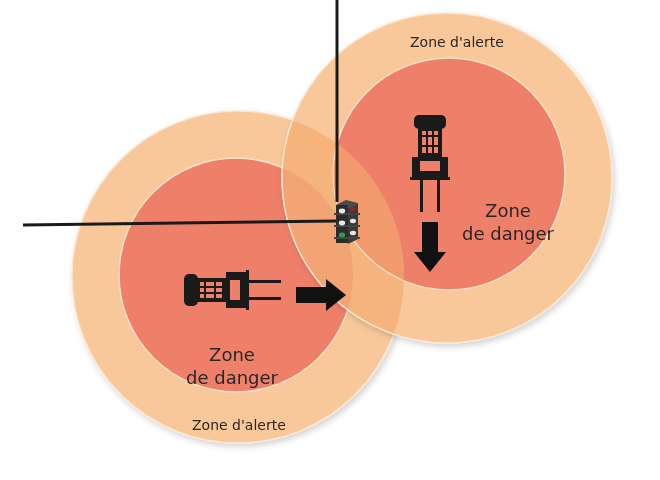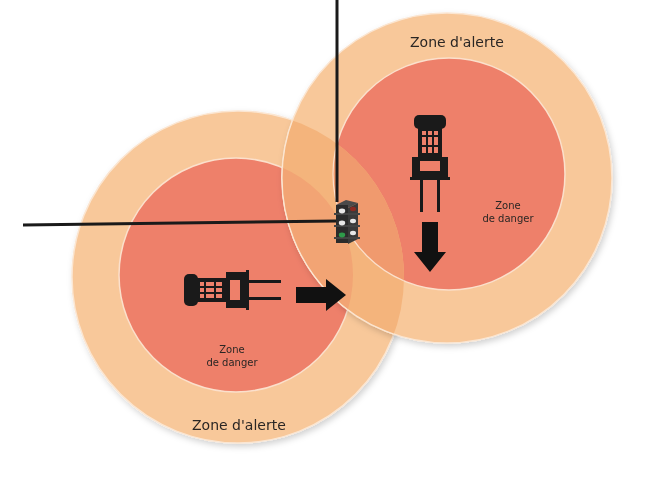--- a/index.html
+++ b/index.html
@@ -7,21 +7,21 @@
     #stage { position: absolute; left: 0; top: 0; width: 660px; height: 480px; }
     .zone-label {
       position: absolute;
       font-family: "DejaVu Sans", sans-serif;
       color: #2a2624;
       text-align: center;
       line-height: 1.25;
       white-space: nowrap;
     }
     .alert-label { font-size: 14px; }
-    .danger-label { font-size: 10px; }
+    .danger-label { font-size: 18px; }
   </style>
 </head>
 <body>
 
 <div id="stage">
   <svg width="660" height="480" viewBox="0 0 660 480" xmlns="http://www.w3.org/2000/svg">
     <defs>
       <filter id="shadow" x="-20%" y="-20%" width="140%" height="140%">
         <feDropShadow dx="2" dy="3" stdDeviation="3" flood-color="#000" flood-opacity="0.18"></feDropShadow>
       </filter>

